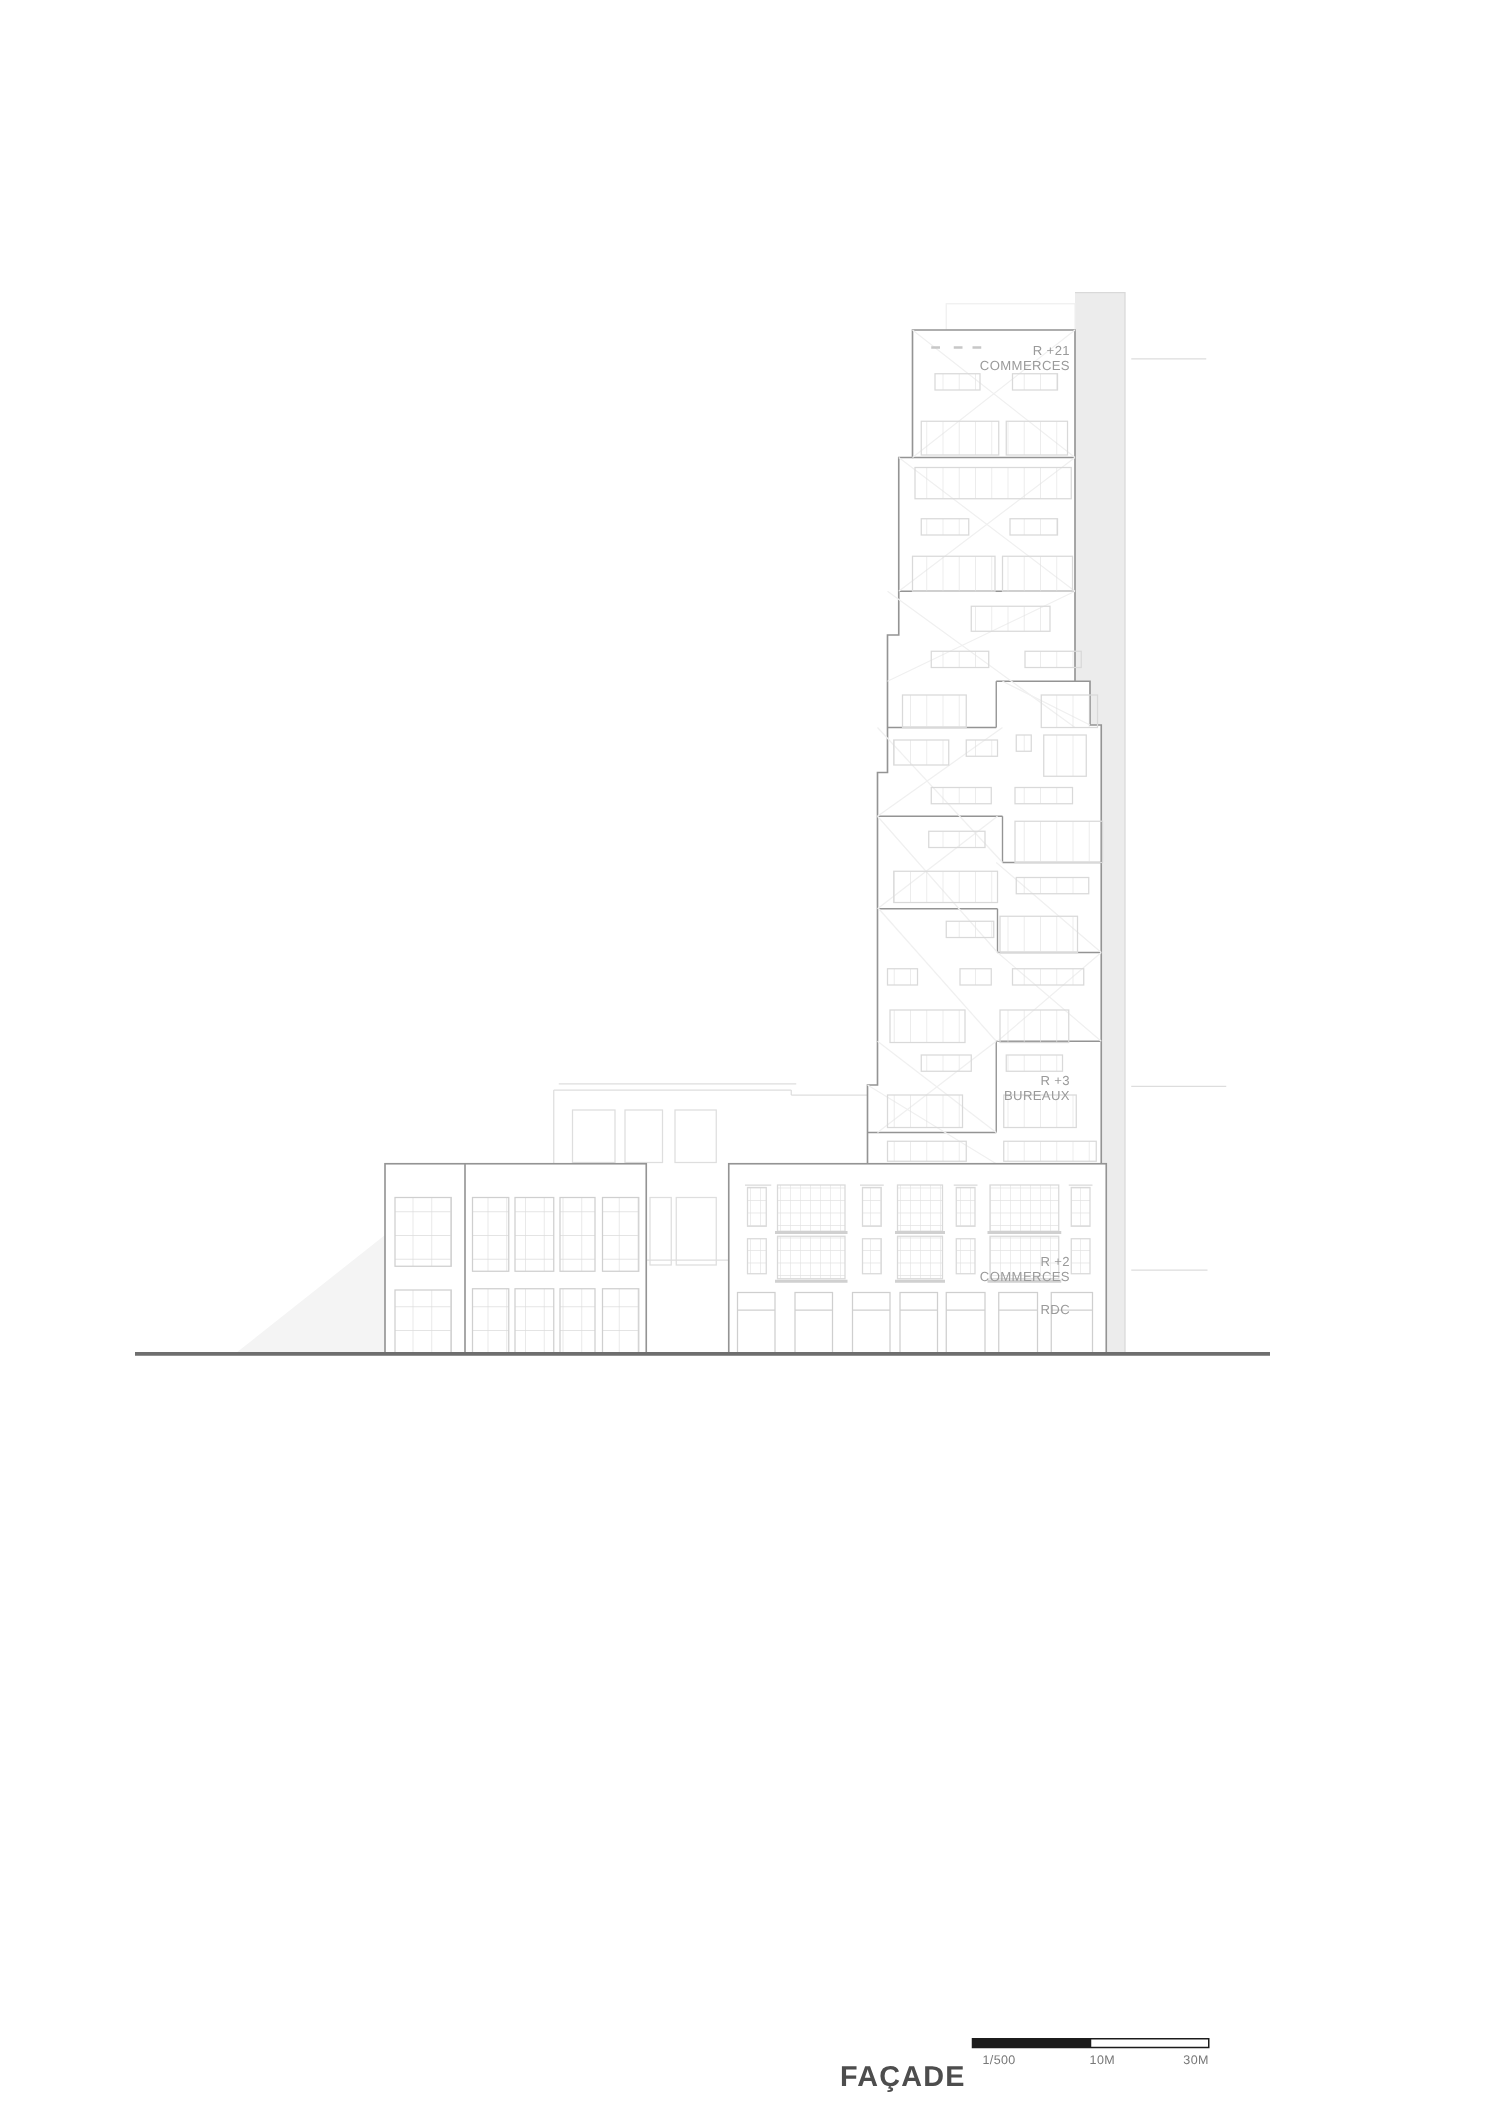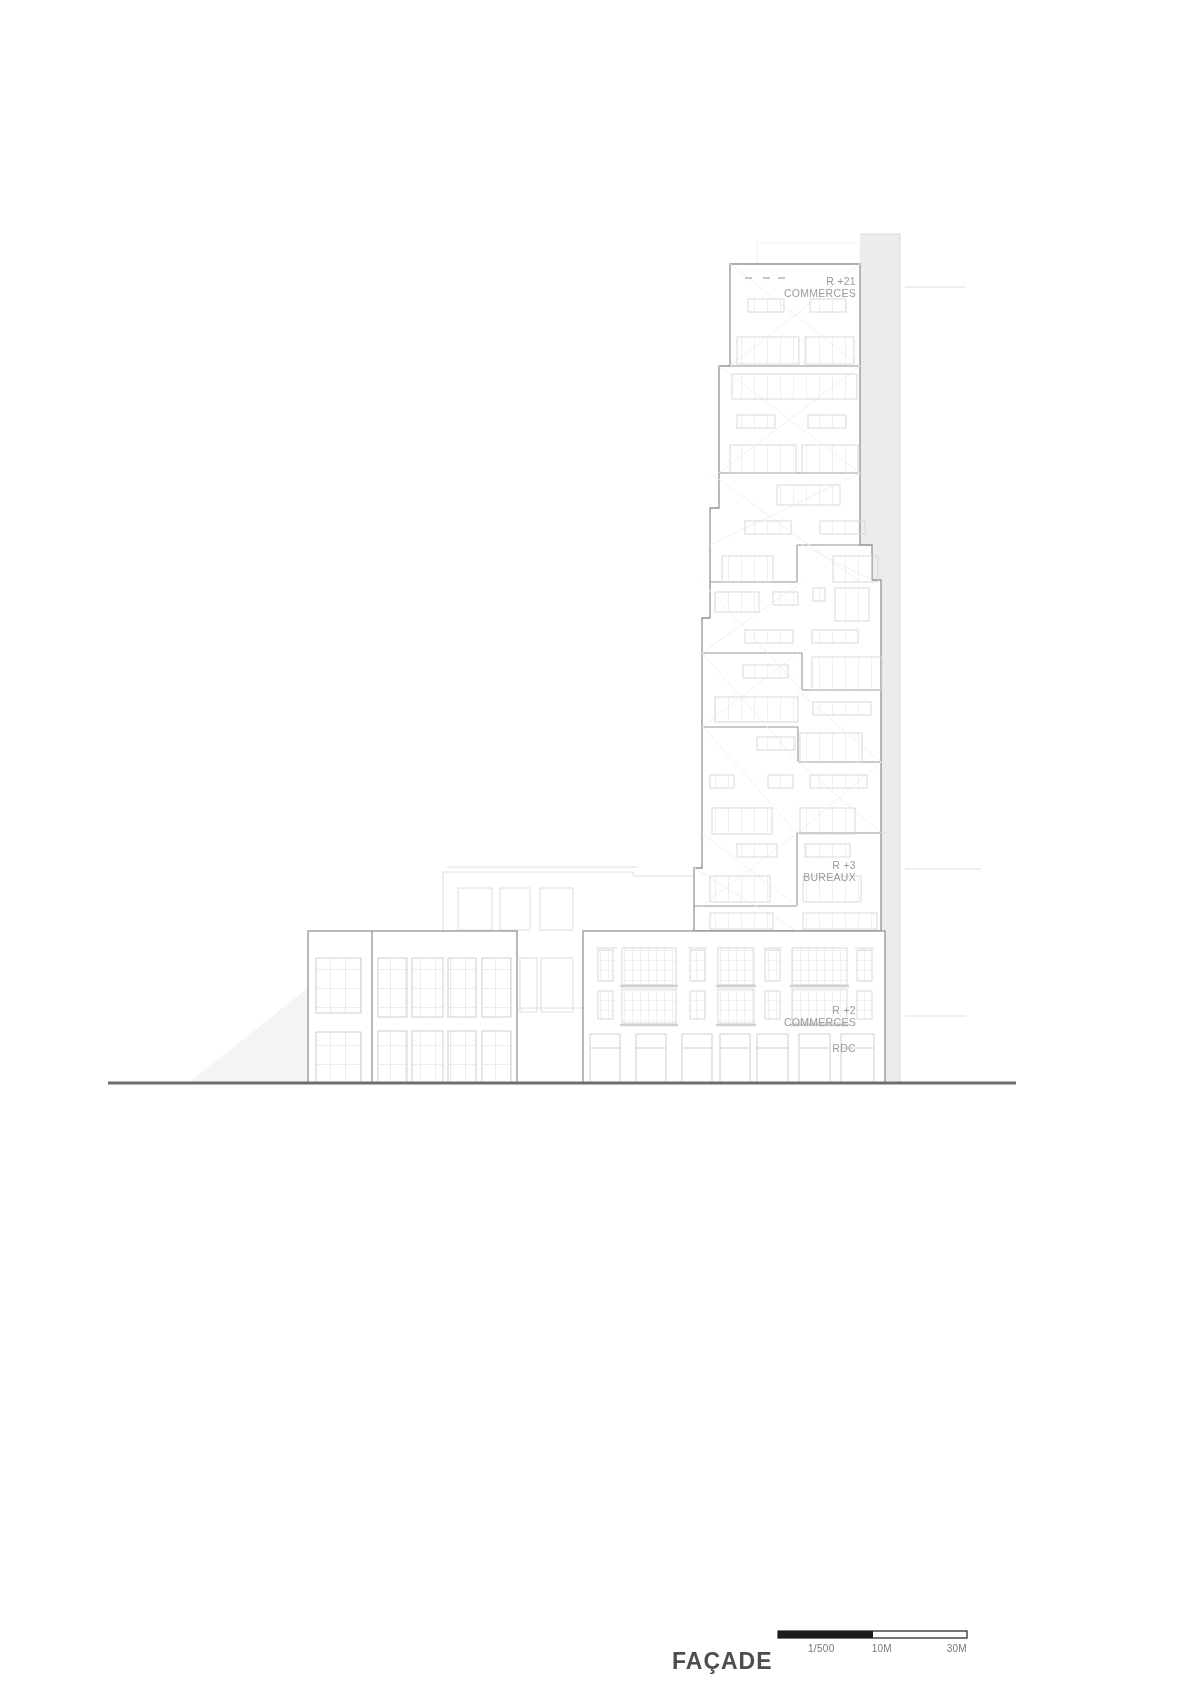--- a/index.html
+++ b/index.html
@@ -29,21 +29,21 @@
   }
   .title{
     position:absolute;left:672px;top:1620px;
     font-size:23px;font-weight:bold;letter-spacing:1px;
     color:var(--title,#4d4d4d);
     margin-top:28px;
   }
   .sc{
     position:absolute;top:1643px;font-size:10px;color:#787878;letter-spacing:.3px;
   }
-  .sc.ratio{left:808px;}
+  .sc.ratio{left:786px;}
   .sc.mid{left:852px;width:40px;text-align:right;}
   .sc.end{left:927px;width:40px;text-align:right;}
 </style>
 </head>
 <body>
 
 <div class="page">
 
   <svg width="1200" height="1697" viewBox="0 0 1200 1697">
     <defs>

